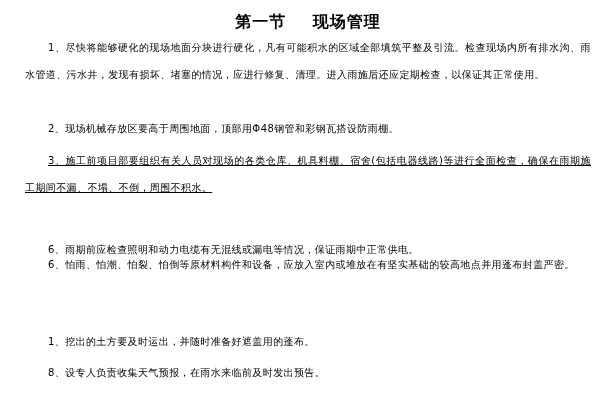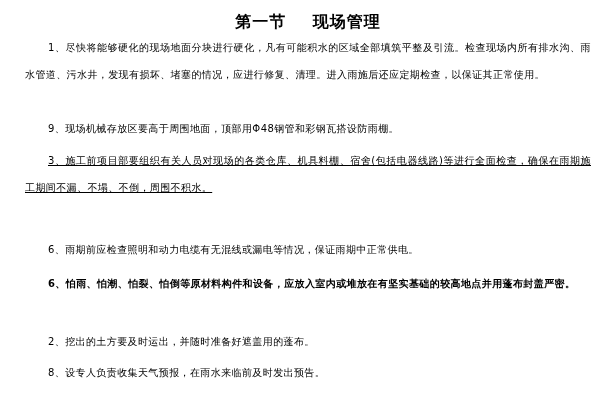--- a/index.html
+++ b/index.html
@@ -20,19 +20,19 @@
       text-align: justify; text-indent: 23px;
     }
   </style>
 </head>
 <body>
 
 <div class="page">
   <div class="title">第一节    现场管理</div>
 
   <p class="para" style="top:24px;">1、尽快将能够硬化的现场地面分块进行硬化，凡有可能积水的区域全部填筑平整及引流。检查现场内所有排水沟、雨水管道、污水井，发现有损坏、堵塞的情况，应进行修复、清理。进入雨施后还应定期检查，以保证其正常使用。</p>
-  <p class="para" style="top:105px;">9、现场机械存放区要高于周围地面，顶部用Φ48钢管和彩钢瓦搭设防雨棚。</p>
+  <p class="para" style="top:105px;">2、现场机械存放区要高于周围地面，顶部用Φ48钢管和彩钢瓦搭设防雨棚。</p>
   <p class="para" style="top:137px;text-decoration:underline;">3、施工前项目部要组织有关人员对现场的各类仓库、机具料棚、宿舍(包括电器线路)等进行全面检查，确保在雨期施工期间不漏、不塌、不倒，周围不积水。</p>
   <p class="para" style="top:226px;">6、雨期前应检查照明和动力电缆有无混线或漏电等情况，保证雨期中正常供电。</p>
-  <p class="para" style="top:260px;font-weight:bold;">6、怕雨、怕潮、怕裂、怕倒等原材料构件和设备，应放入室内或堆放在有坚实基础的较高地点并用蓬布封盖严密。</p>
-  <p class="para" style="top:318px;">2、挖出的土方要及时运出，并随时准备好遮盖用的蓬布。</p>
+  <p class="para" style="top:241px;">6、怕雨、怕潮、怕裂、怕倒等原材料构件和设备，应放入室内或堆放在有坚实基础的较高地点并用蓬布封盖严密。</p>
+  <p class="para" style="top:318px;">1、挖出的土方要及时运出，并随时准备好遮盖用的蓬布。</p>
   <p class="para" style="top:349px;">8、设专人负责收集天气预报，在雨水来临前及时发出预告。</p>
 </div>
 
 </body></html>

